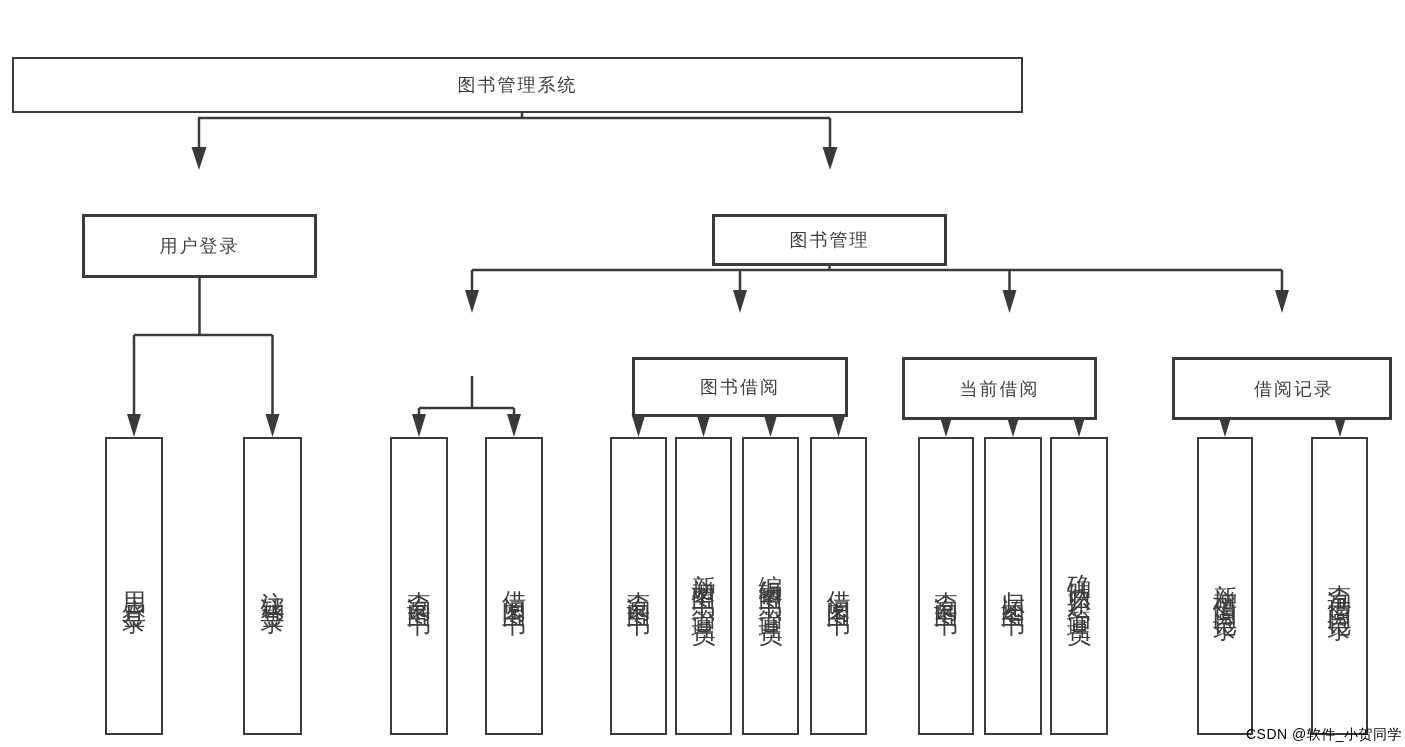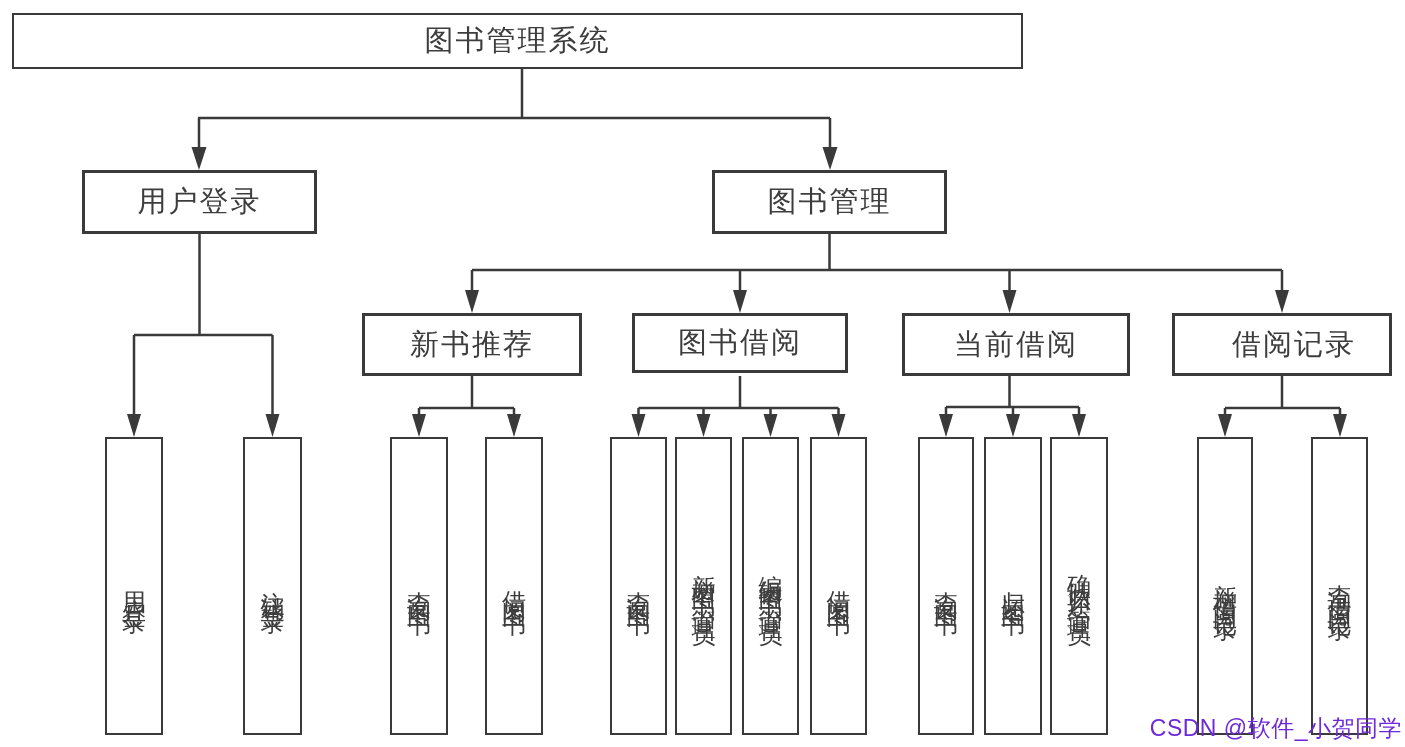--- a/index.html
+++ b/index.html
@@ -16,37 +16,37 @@
     position: absolute;
     box-sizing: border-box;
     background: #ffffff;
     border: 3px solid #3a3a3a;
     color: #3d3d3d;
     display: flex;
     align-items: center;
     justify-content: center;
     text-align: center;
   }
-  .h-node { font-size: 29px; letter-spacing: 2px; white-space: nowrap; }
+  .h-node { font-size: 18px; letter-spacing: 2px; white-space: nowrap; margin-top: 44px; }
   .leaf {
     border-width: 2.5px;
     writing-mode: vertical-lr;
     text-orientation: mixed;
     font-size: 24px;
     letter-spacing: 7px;
     line-height: 1;
   }
   .leaf span { display: block; }
   #watermark {
     position: absolute;
     right: 3px;
     bottom: 3px;
-    font-size: 23px;
+    font-size: 14px;
     letter-spacing: 0.5px;
-    color: #6d28d9;
+    color: #000000;
     white-space: nowrap;
   }
 </style>
 </head>
 <body>
 
 <div id="stage">
 
   <svg id="wires" viewBox="0 0 1405 747" xmlns="http://www.w3.org/2000/svg">
 
@@ -98,31 +98,28 @@
     </g>
   </svg>
 
   <div class="node h-node" style="left:12px; top:13px; width:1011px; height:56px; border-width:2.5px;">
     <span>图书管理系统</span>
   </div>
 
   <div class="node h-node" style="left:82px; top:170px; width:235px; height:64px;">
     <span>用户登录</span>
   </div>
-  <div class="node h-node" style="left:712px; top:170px; width:235px; height:64px;">
+  <div class="node h-node" style="left:712px; top:170px; width:235px; height:52px;">
     <span>图书管理</span>
   </div>
 
-  <div class="node h-node" style="left:362px; top:313px; width:220px; height:63px;">
-    <span>新书推荐</span>
-  </div>
   <div class="node h-node" style="left:632px; top:313px; width:216px; height:60px;">
     <span>图书借阅</span>
   </div>
-  <div class="node h-node" style="left:902px; top:313px; width:228px; height:63px;">
+  <div class="node h-node" style="left:902px; top:313px; width:195px; height:63px;">
     <span>当前借阅</span>
   </div>
   <div class="node h-node" style="left:1172px; top:313px; width:220px; height:63px;padding-left:24px;">
     <span>借阅记录</span>
   </div>
 
   <div class="node leaf" style="left:105px; top:437px; width:58px; height:298px;">
     <span>用户登录</span>
   </div>
   <div class="node leaf" style="left:243px; top:437px; width:59px; height:298px;">

